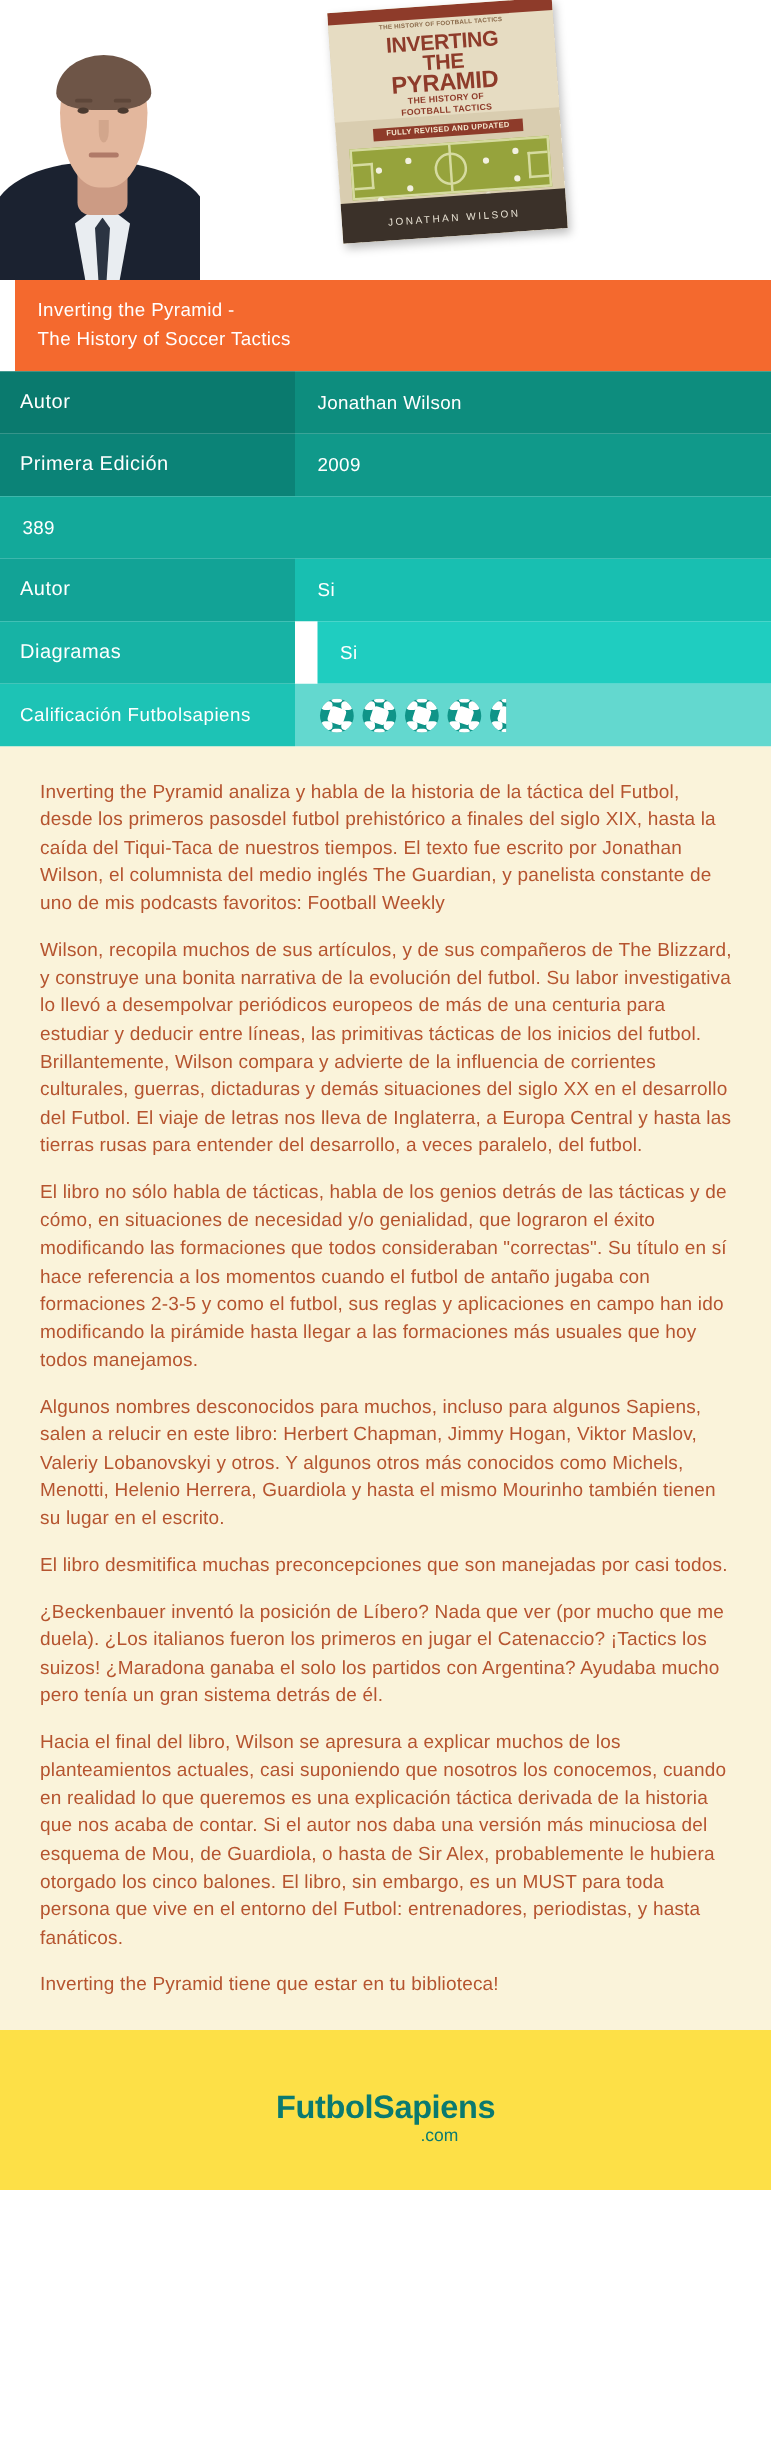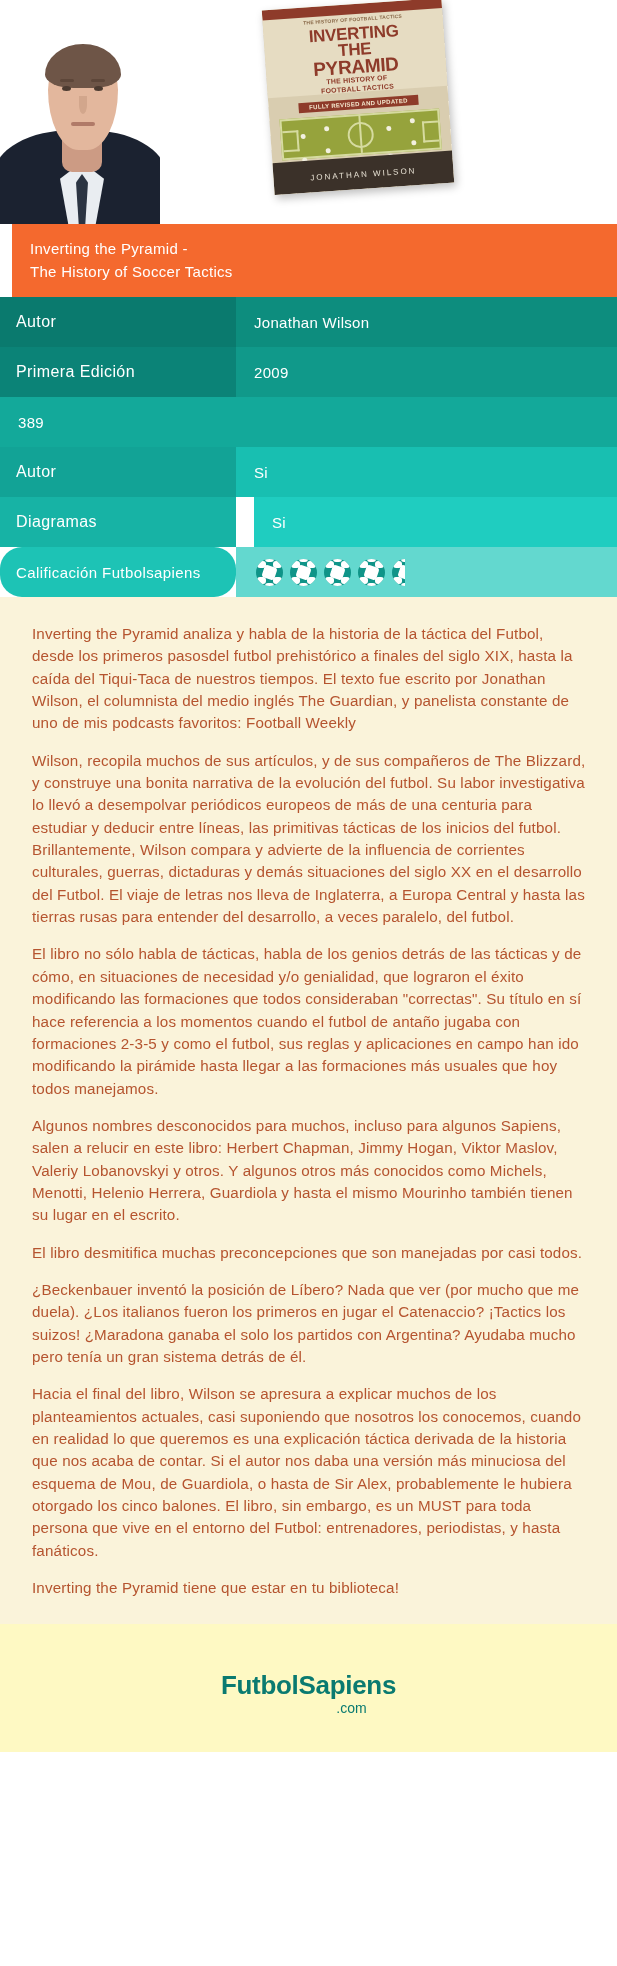--- a/index.html
+++ b/index.html
@@ -157,21 +157,21 @@
     overflow:hidden;
   }
   .row.r0{height:73px;}
   .row.r0 .cell-l{background:#bf4522;font-size:17px;}
   .row.r0 .cell-r{background:#f4692e;font-size:15px;line-height:1.5;display:block;padding-top:14px;margin-left:12px;}
   .row.r1{height:50px;} .row.r1 .cell-l{background:#0a7a6e;} .row.r1 .cell-r{background:#0d8d7e;}
   .row.r2{height:50px;} .row.r2 .cell-l{background:#0b8377;} .row.r2 .cell-r{background:#10998a;}
   .row.r3{height:50px;} .row.r3 .cell-l{background:#0f9488;} .row.r3 .cell-r{background:#13a99a;}
   .row.r4{height:50px;} .row.r4 .cell-l{background:#12a396;} .row.r4 .cell-r{background:#18bfb1;}
   .row.r5{height:50px;gap:18px;} .row.r5 .cell-l{background:#17b3a5;} .row.r5 .cell-r{background:#1fcdc0;}
-  .row.r6{height:50px;} .row.r6 .cell-l{background:#1dc3b5;border-radius:22px;} .row.r6 .cell-r{background:#63d8cf;}
+  .row.r6{height:50px;} .row.r6 .cell-l{background:#1dc3b5;} .row.r6 .cell-r{background:#63d8cf;}
   .row.r6 .cell-l{font-size:15px;}
 
   .balls{display:flex;align-items:center;gap:7px;padding-left:2px;}
   .ball{
     width:27px;height:27px;flex:0 0 27px;
     border-radius:50%;
     background:#0f9488;
     position:relative;
     overflow:hidden;
   }
@@ -195,21 +195,21 @@
   }
   .body p{
     margin:0 0 15px 0;
     color:#b5542f;
     font-size:15.2px;
     line-height:1.47;
     letter-spacing:.15px;
     font-family:"Liberation Sans",sans-serif;
   }
   .footer{
-    background:#fef9c3;
+    background:#fde047;
     padding:48px 0 36px 0;
     text-align:center;
   }
   .logo{
     font-family:"Liberation Sans",sans-serif;
     font-weight:bold;
     font-size:26px;
     color:#0a7a70;
     letter-spacing:-.3px;
     line-height:1;

